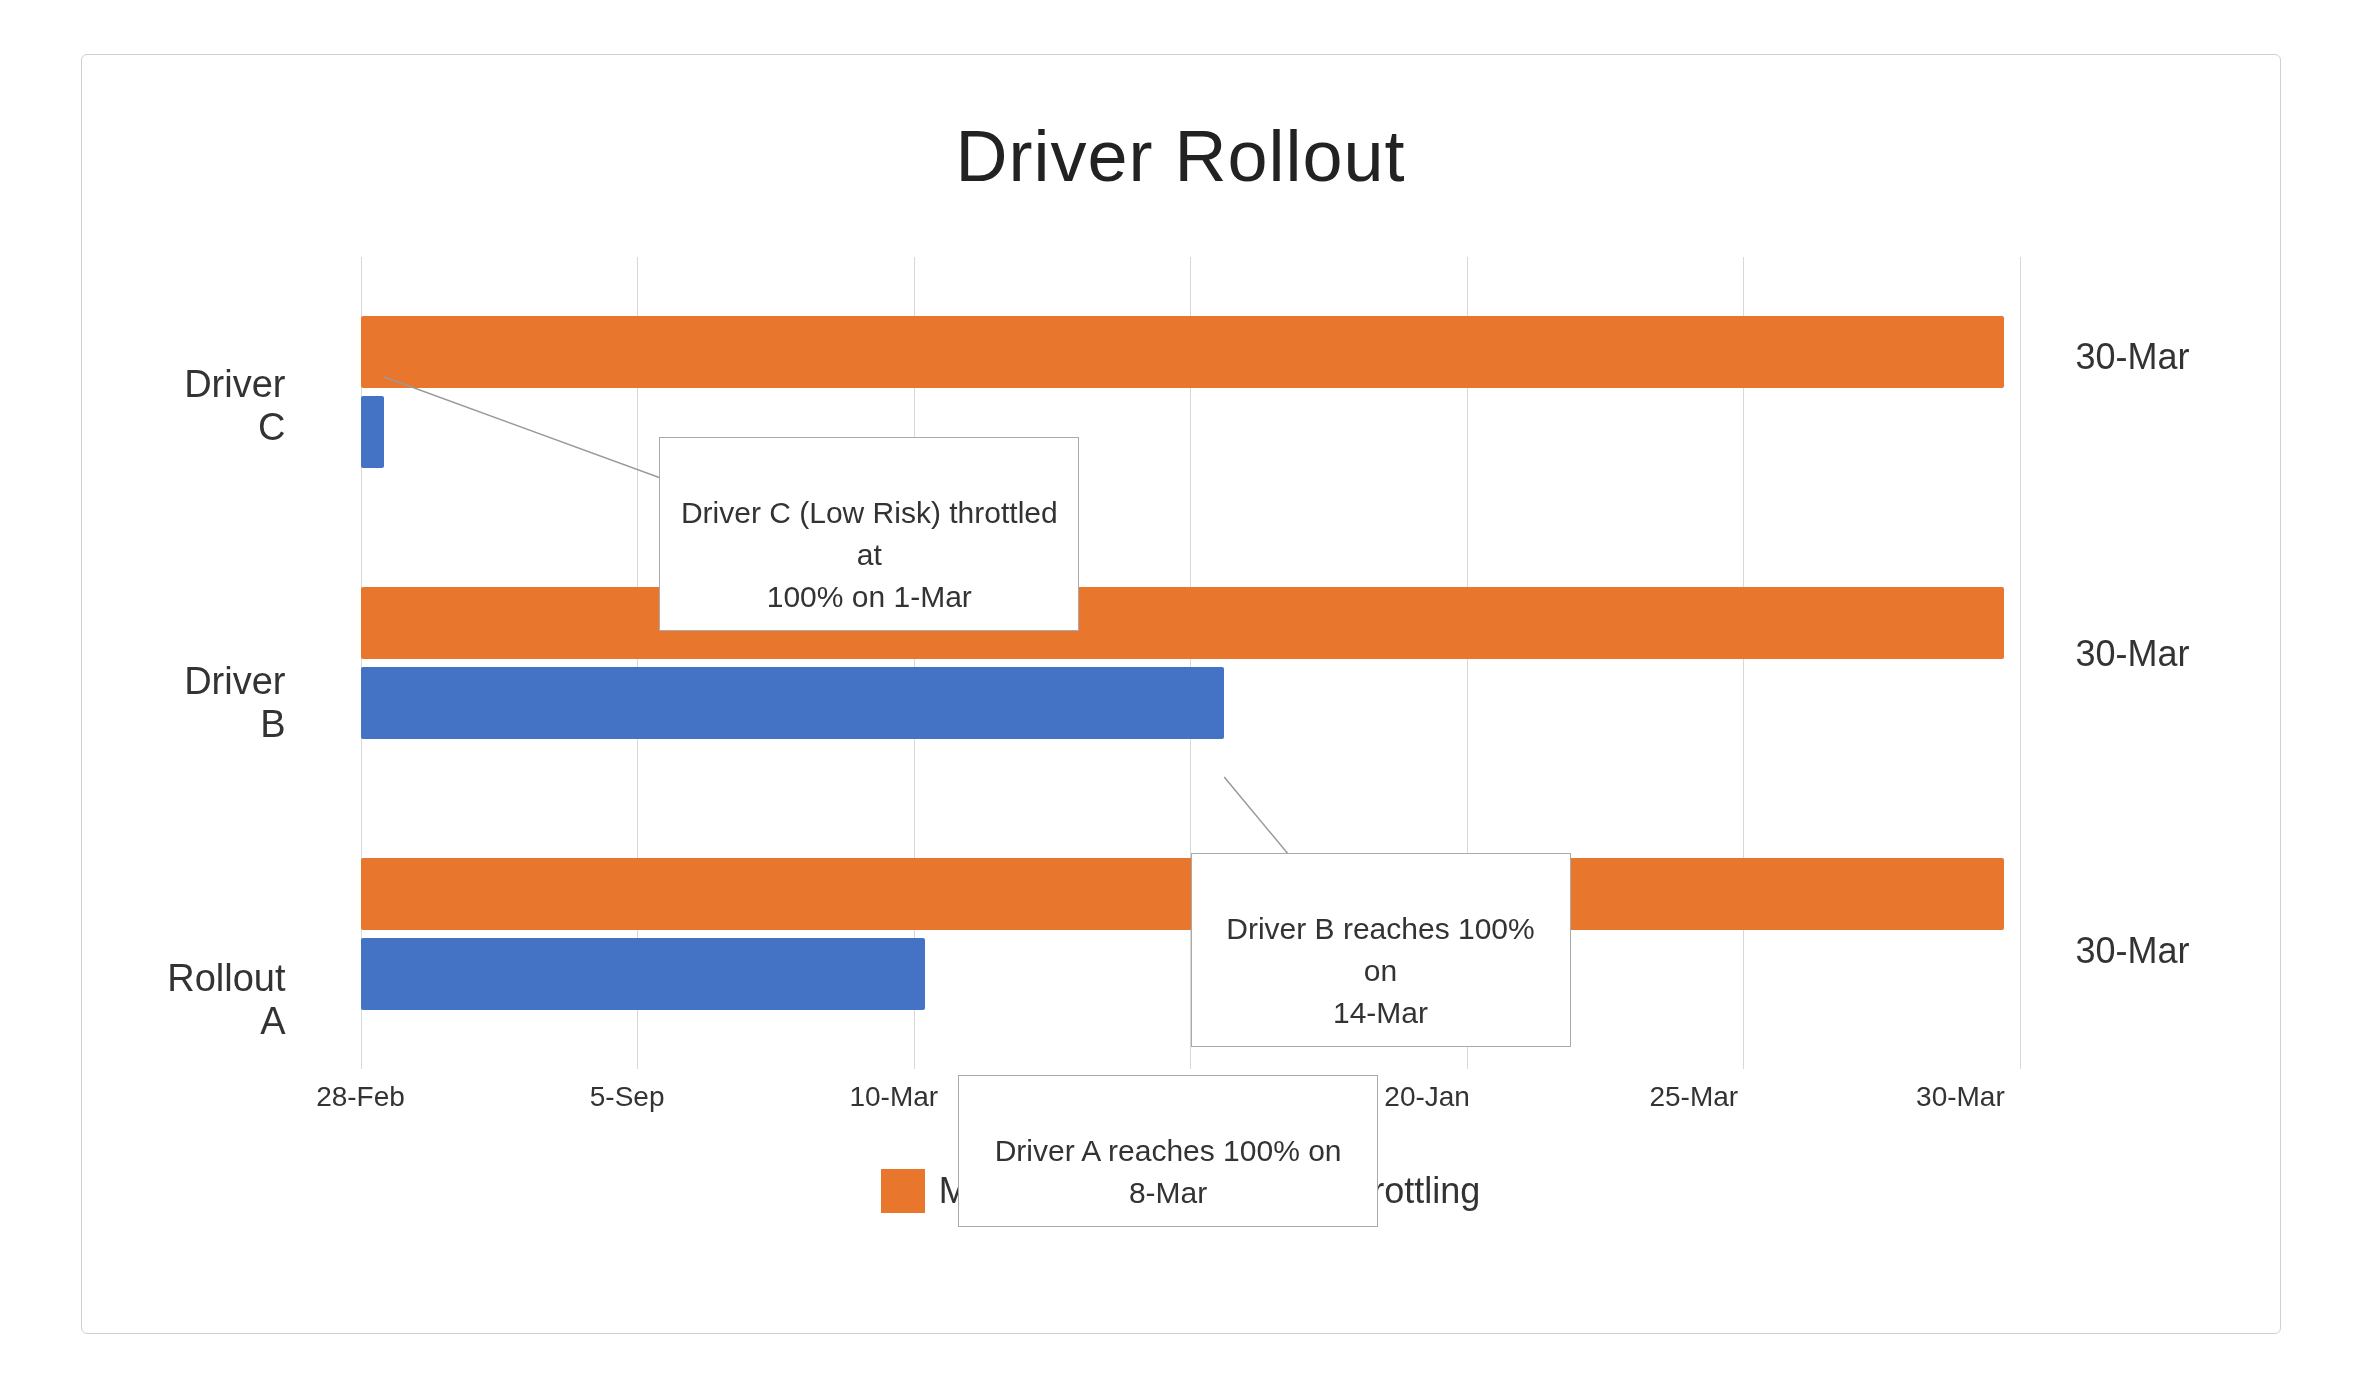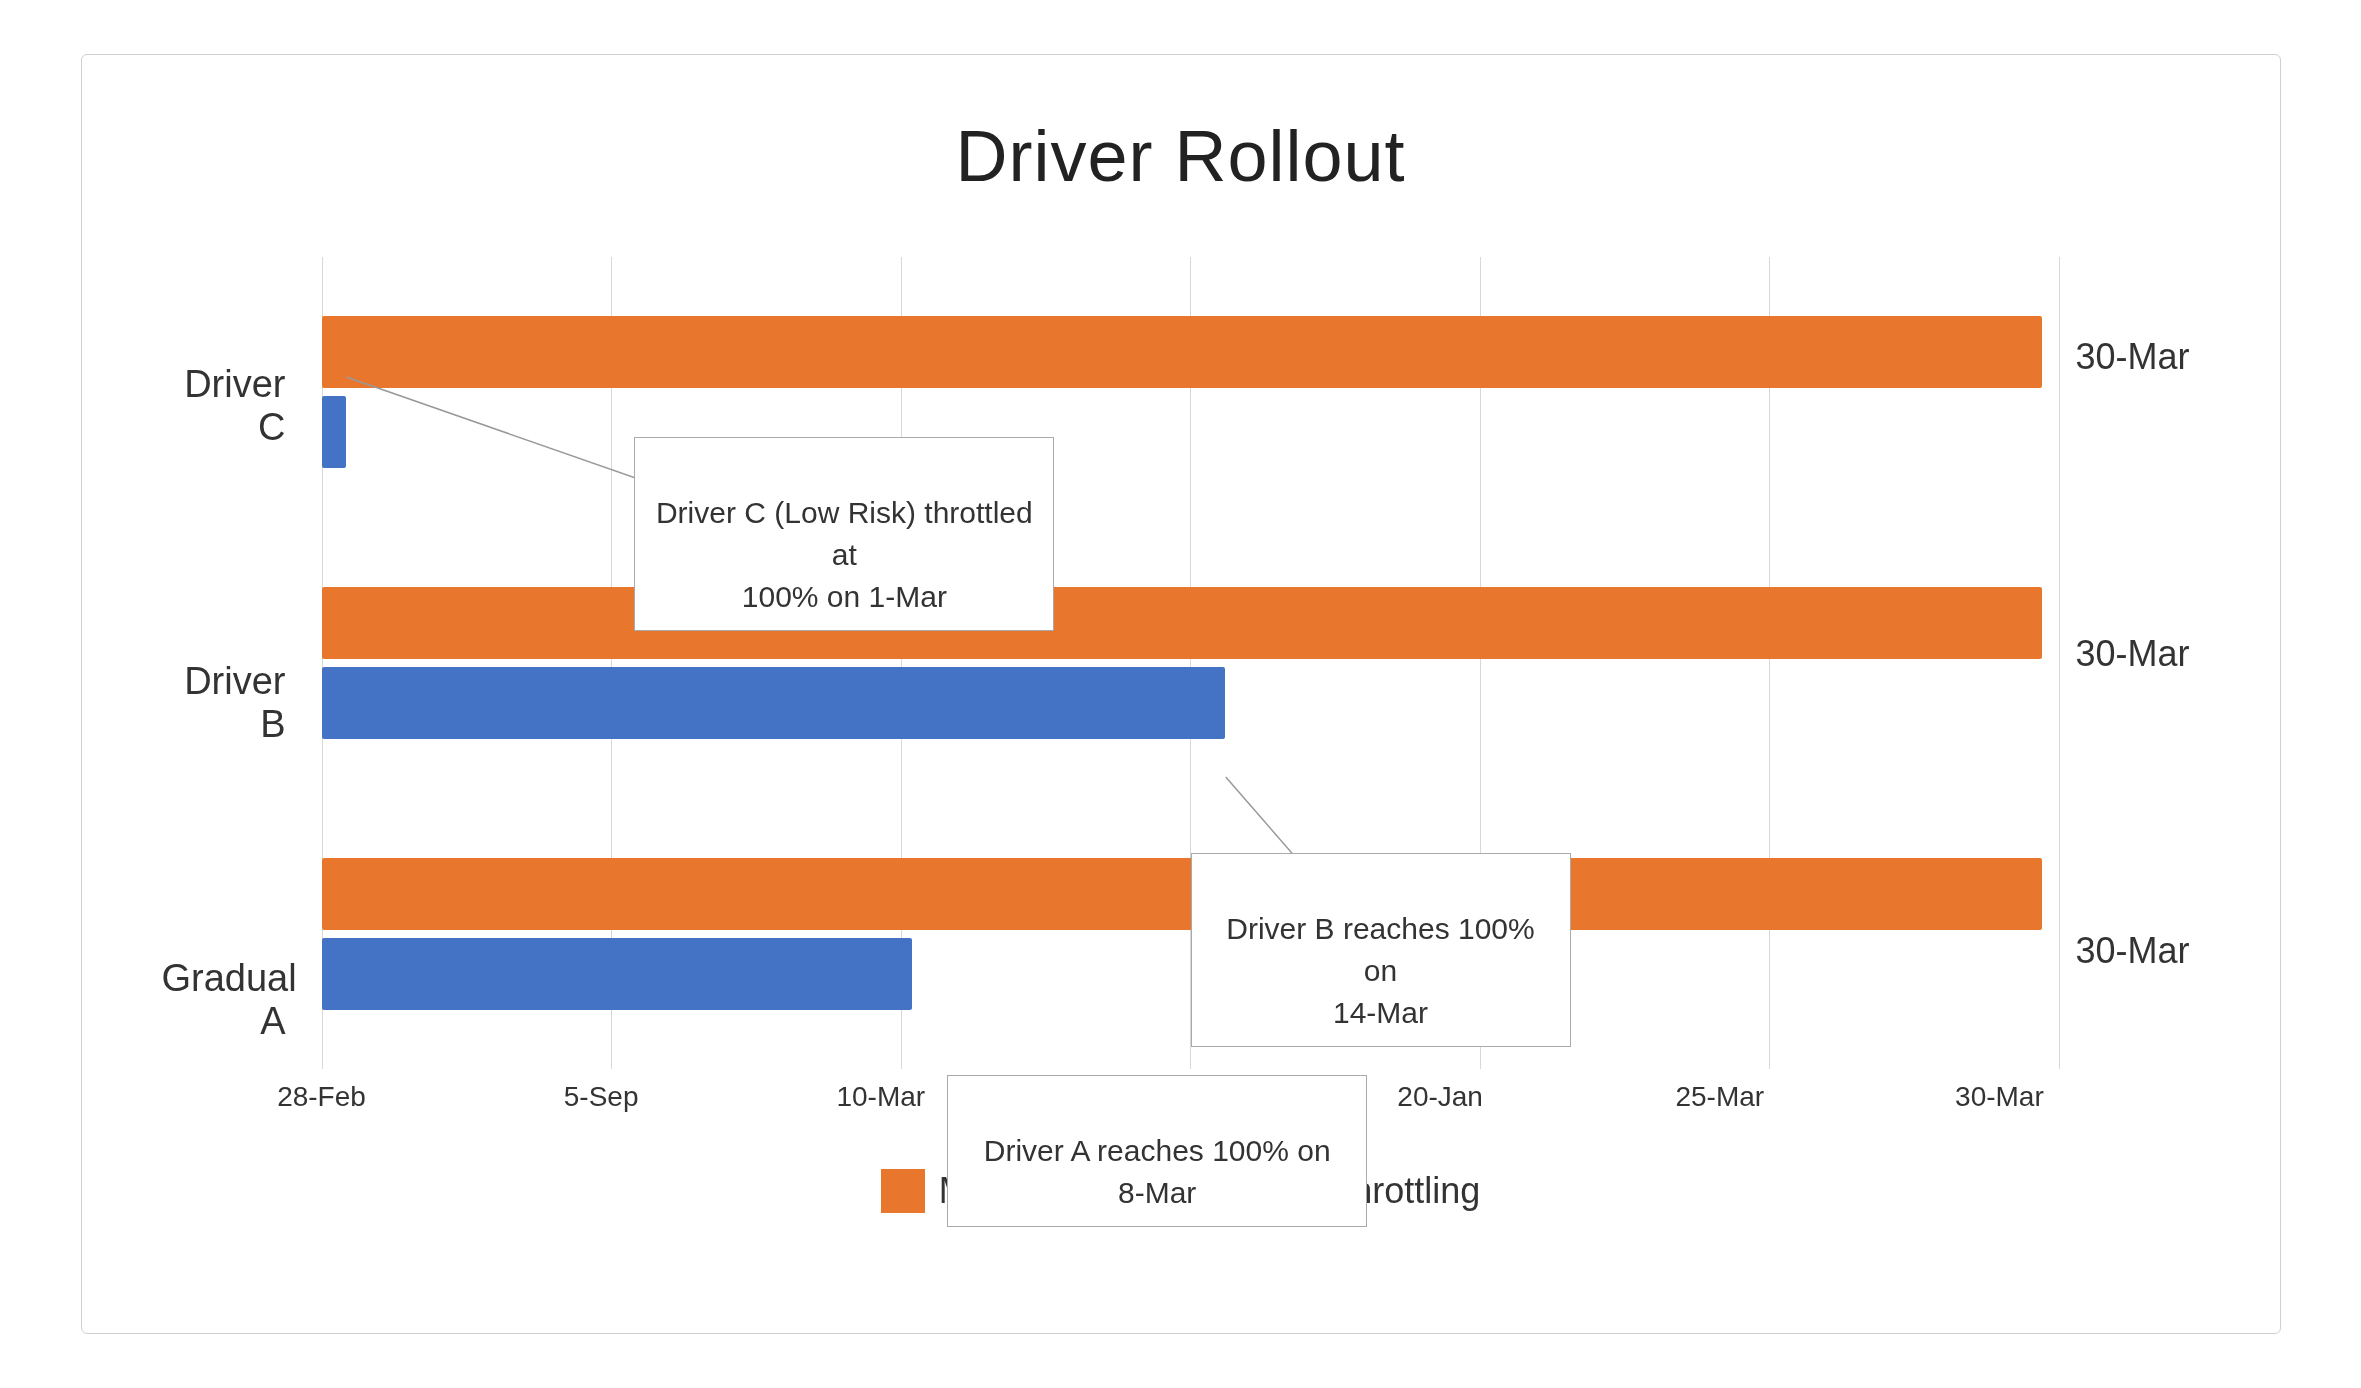--- a/index.html
+++ b/index.html
@@ -29,20 +29,21 @@
       font-weight: 400;
       color: #222;
       margin-bottom: 60px;
       letter-spacing: 1px;
     }
     .chart-body {
       flex: 1;
       display: flex;
       flex-direction: row;
       position: relative;
+      gap: 39px;
     }
     .y-axis-labels {
       display: flex;
       flex-direction: column;
       justify-content: space-around;
       width: 160px;
       padding-right: 20px;
     }
     .y-label {
       font-size: 38px;
@@ -186,21 +187,21 @@
 <body>
 
 <div class="chart-container">
   <div class="chart-title">Driver Rollout</div>
 
   <div class="chart-body">
 
     <div class="y-axis-labels">
       <div class="y-label">Driver C</div>
       <div class="y-label">Driver B</div>
-      <div class="y-label">Gradual A</div>
+      <div class="y-label">Rollout A</div>
     </div>
 
     <div class="chart-plot-area">
       <div class="grid-and-bars" id="plot-area">
 
         <div class="grid-lines">
           <div class="grid-line"></div>
           <div class="grid-line"></div>
           <div class="grid-line"></div>
           <div class="grid-line"></div>

